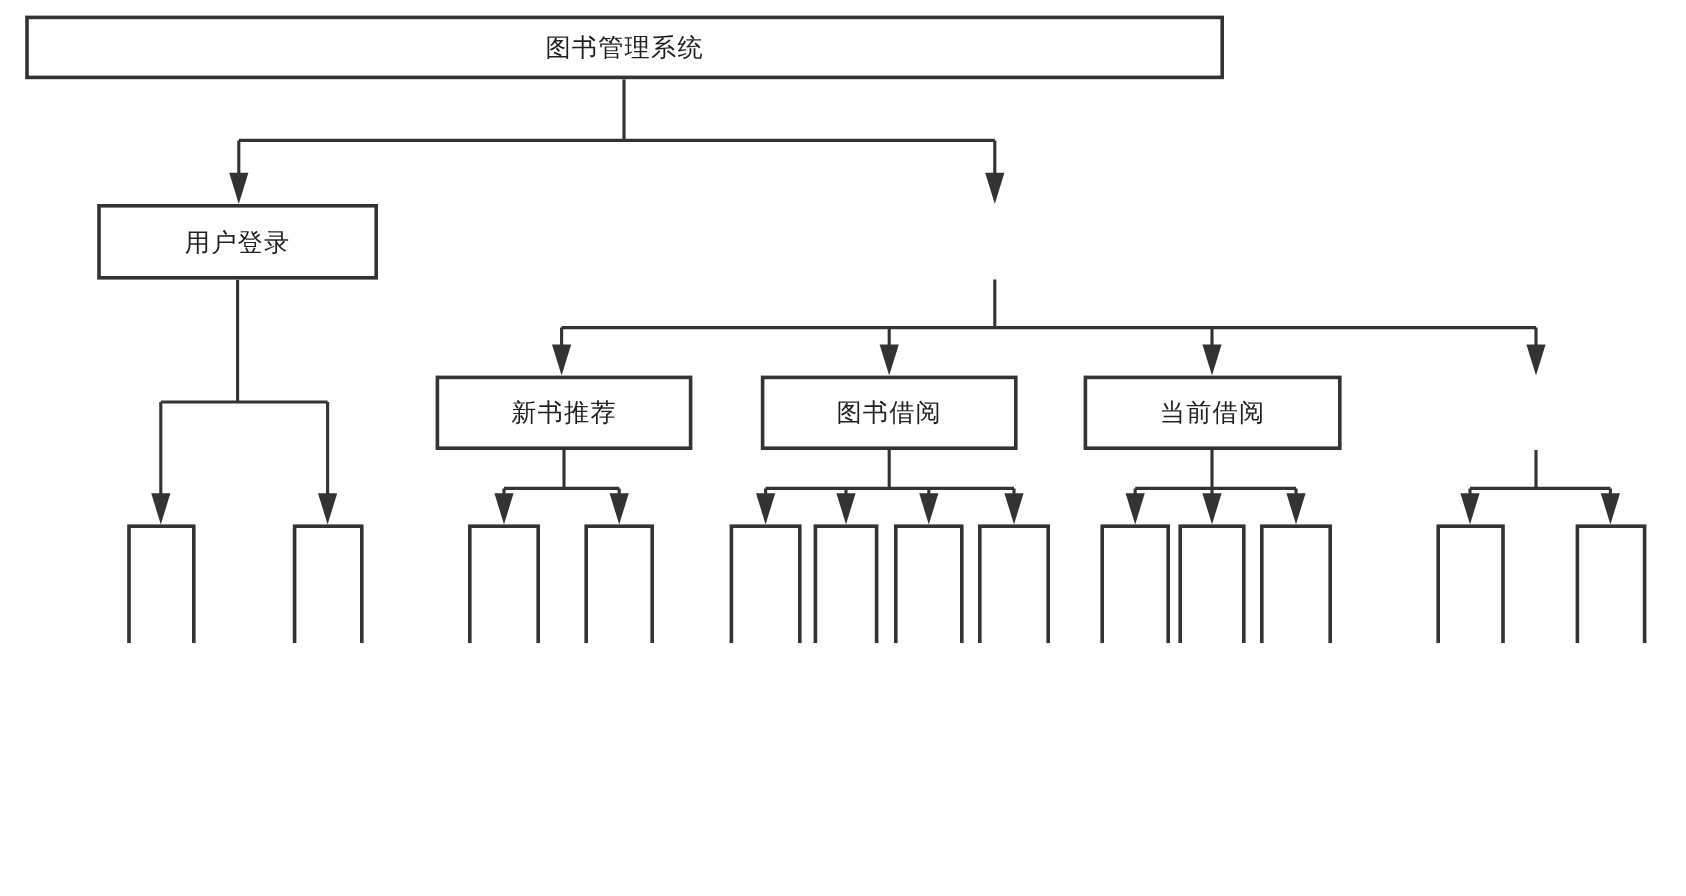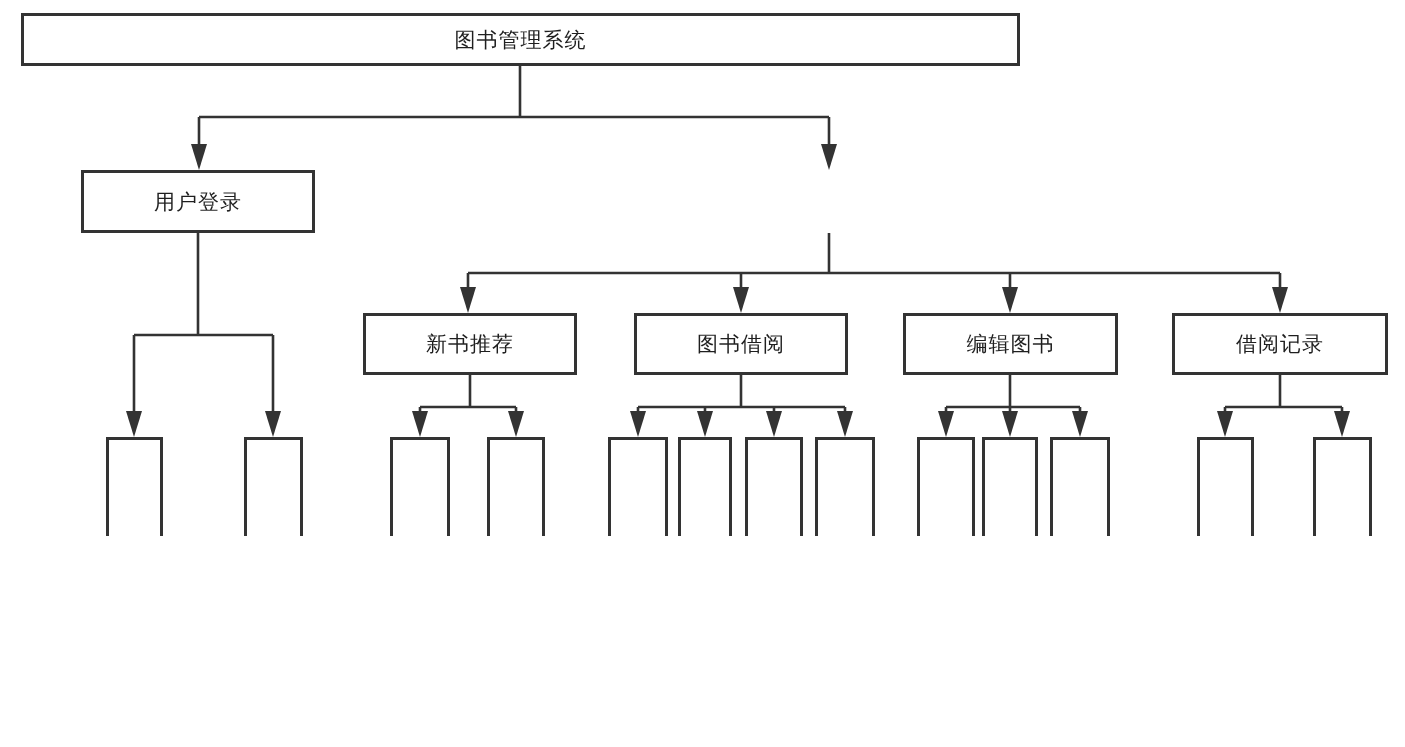--- a/index.html
+++ b/index.html
@@ -73,24 +73,21 @@
     <span class="lbl">用户登录</span>
   </div>
 
   <div class="node h" style="left:634px;top:313px;width:214px;height:62px">
     <span class="lbl">图书借阅</span>
   </div>
   <div class="node h" style="left:363px;top:313px;width:214px;height:62px">
     <span class="lbl">新书推荐</span>
   </div>
   <div class="node h" style="left:903px;top:313px;width:215px;height:62px">
-    <span class="lbl">编辑图书</span>
-  </div>
-  <div class="node h" style="left:1172px;top:313px;width:216px;height:62px">
-    <span class="lbl">借阅记录</span>
+    <span class="lbl">当前借阅</span>
   </div>
 
   <div class="node v" style="left:106px;top:437px;width:57px;height:300px">
     <span class="lbl">用户登录</span>
   </div>
   <div class="node v" style="left:244px;top:437px;width:59px;height:300px">
     <span class="lbl">注销登录</span>
   </div>
 
   <div class="node v" style="left:390px;top:437px;width:60px;height:300px">

